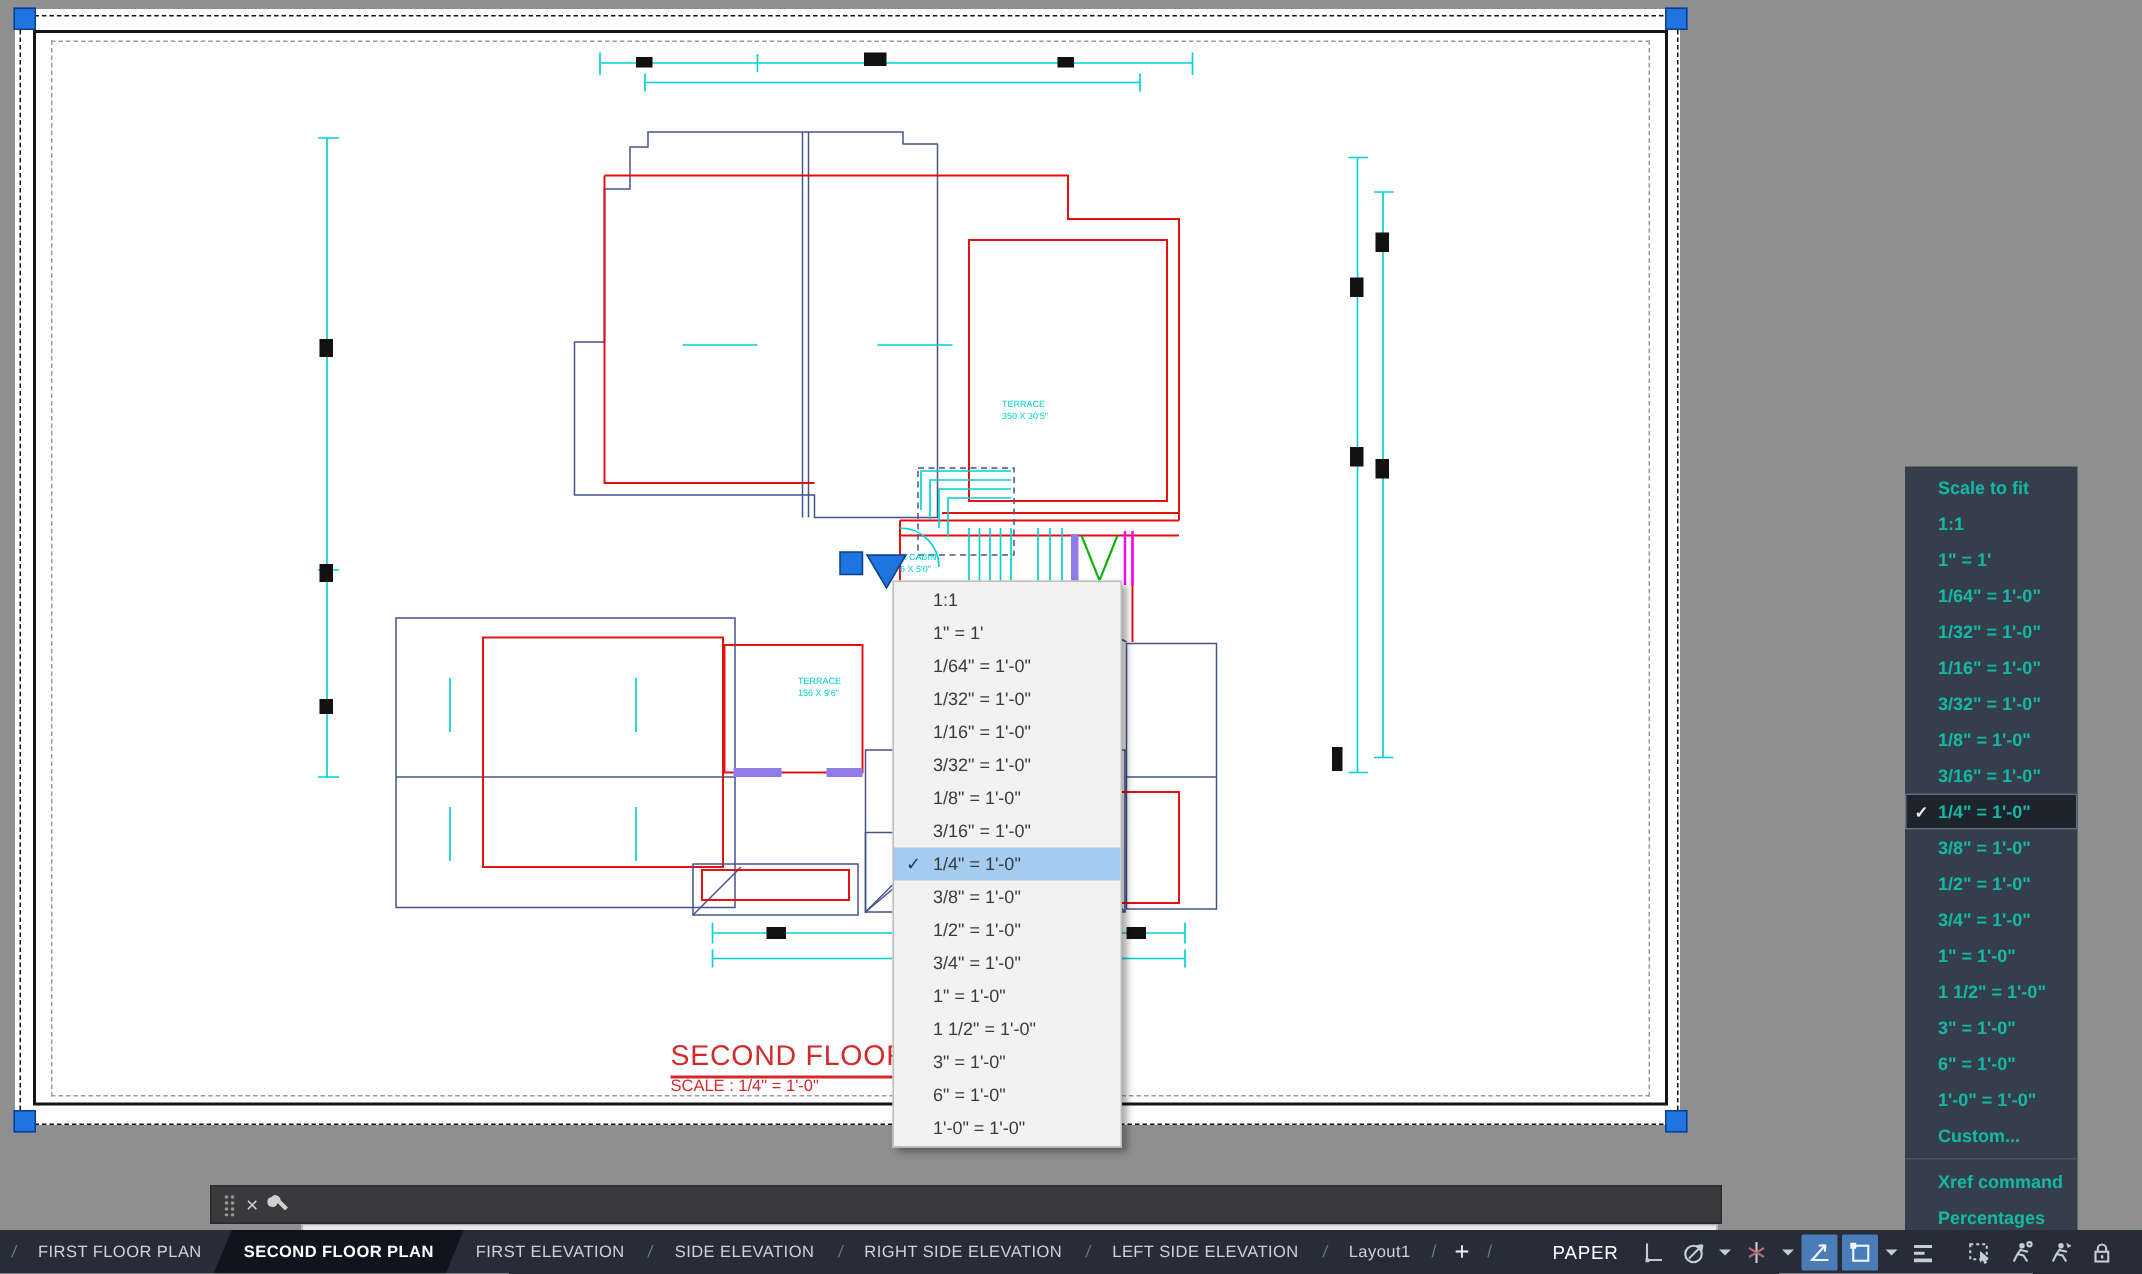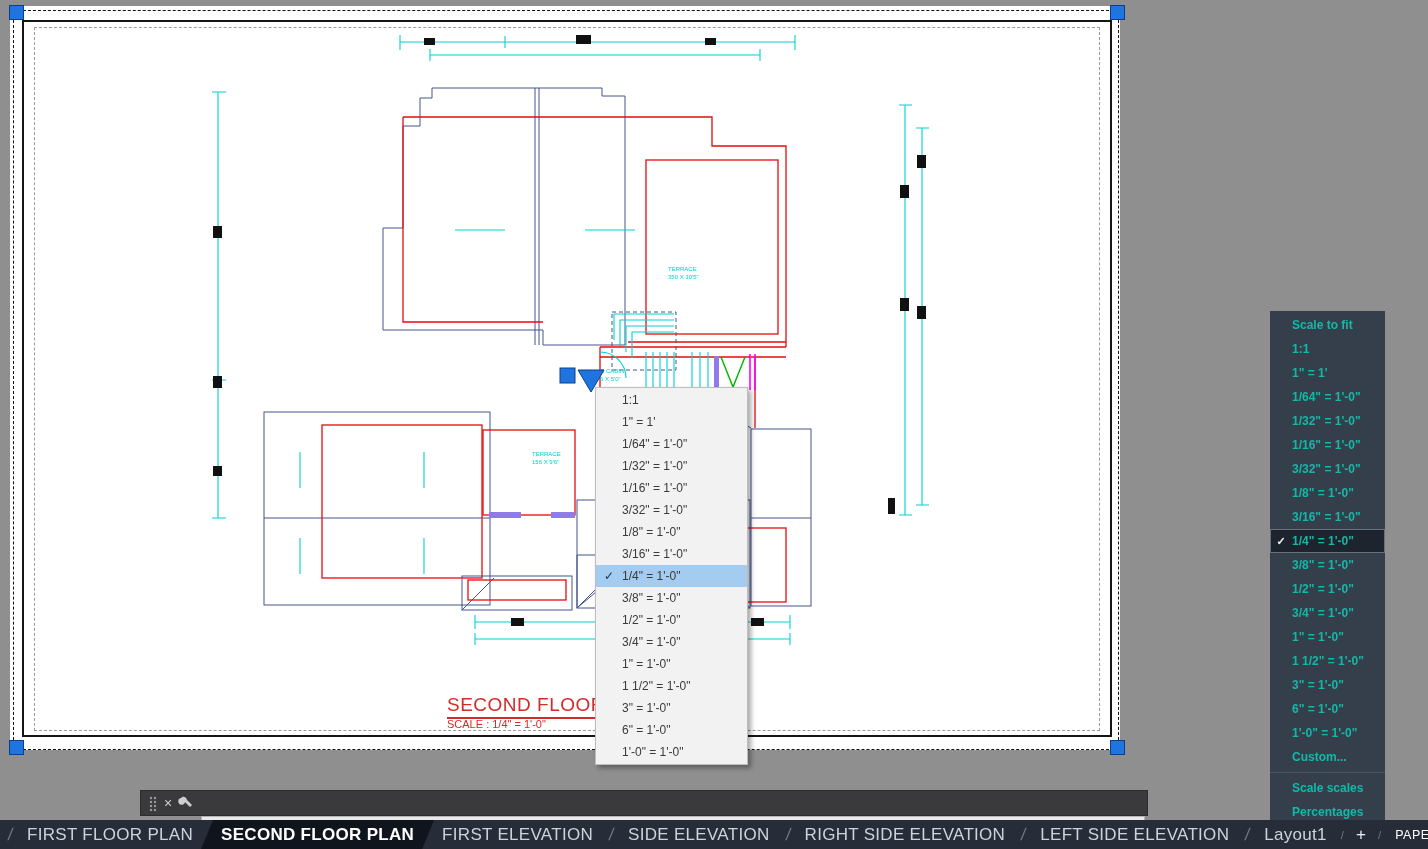--- a/index.html
+++ b/index.html
@@ -67,21 +67,21 @@
   .cmd-chip{display:flex;align-items:center;gap:2px;padding:0 4px;color:#555;}
   .cmd-input{flex:1;border:none;background:transparent;outline:none;height:100%;
              font-family:"DejaVu Sans Mono",monospace;font-style:italic;font-size:13px;color:#333;}
   .cmd-input::placeholder{color:#8a8a8a;font-style:italic;}
   .cmd-up{position:absolute;right:8px;top:4px;color:#4c4c4c;font-size:10px;}
 
   
   .bottombar{position:absolute;left:0;top:820px;width:1428px;height:29px;z-index:50;
              background:var(--bar-bg,#262d38);display:flex;align-items:stretch;color:#ccd3da;}
   .tabs{display:flex;align-items:stretch;}
-  .tab{display:flex;align-items:center;padding:0 8px;font-size:17px;letter-spacing:.3px;
+  .tab{display:flex;align-items:center;padding:0 8px;font-size:11px;letter-spacing:.3px;
        color:#ccd3da;cursor:pointer;white-space:nowrap;}
   .tab::before{content:"/";color:#6e7a88;margin-right:14px;transform:skewX(-8deg);}
   .tab.active{background:var(--tab-active-bg,#10151d);font-weight:bold;color:#fff;
               padding:0 20px;clip-path:polygon(12px 0,100% 0,calc(100% - 12px) 100%,0 100%);}
   .tab.active::before{content:none;}
   .tab.active + .tab::before{content:none;}
   .tab-plus{display:flex;align-items:center;font-size:17px;color:#e8edf2;padding:0 6px;cursor:pointer;}
   .tab-plus::before{content:"/";color:#6e7a88;font-size:11.5px;margin-right:12px;}
   .tab-plus::after{content:"/";color:#6e7a88;font-size:11.5px;margin-left:12px;}
 
@@ -374,21 +374,21 @@
         <div class="prow">
           <span class="chk"></span>
           <span class="lbl">Custom...</span>
         </div>
       </div>
     <div class="panel-sep"></div>
     <div>
 
     <div class="prow">
           <span class="chk"></span>
-          <span class="lbl">Scale scales</span>
+          <span class="lbl">Xref command</span>
         </div>
         <div class="prow">
           <span class="chk"></span>
           <span class="lbl">Percentages</span>
         </div>
       </div>
   </div>
 
   <div class="cmdbar">
     <div class="cmd-left">

